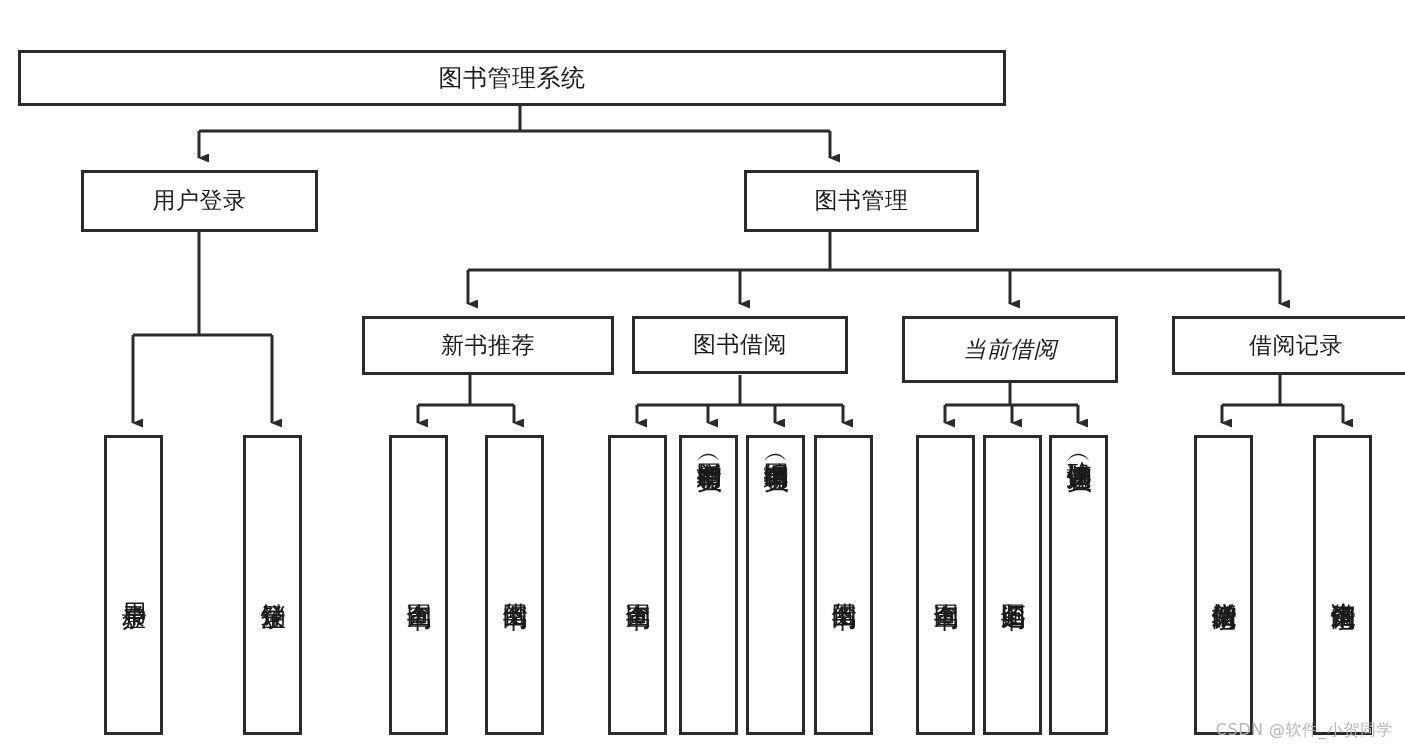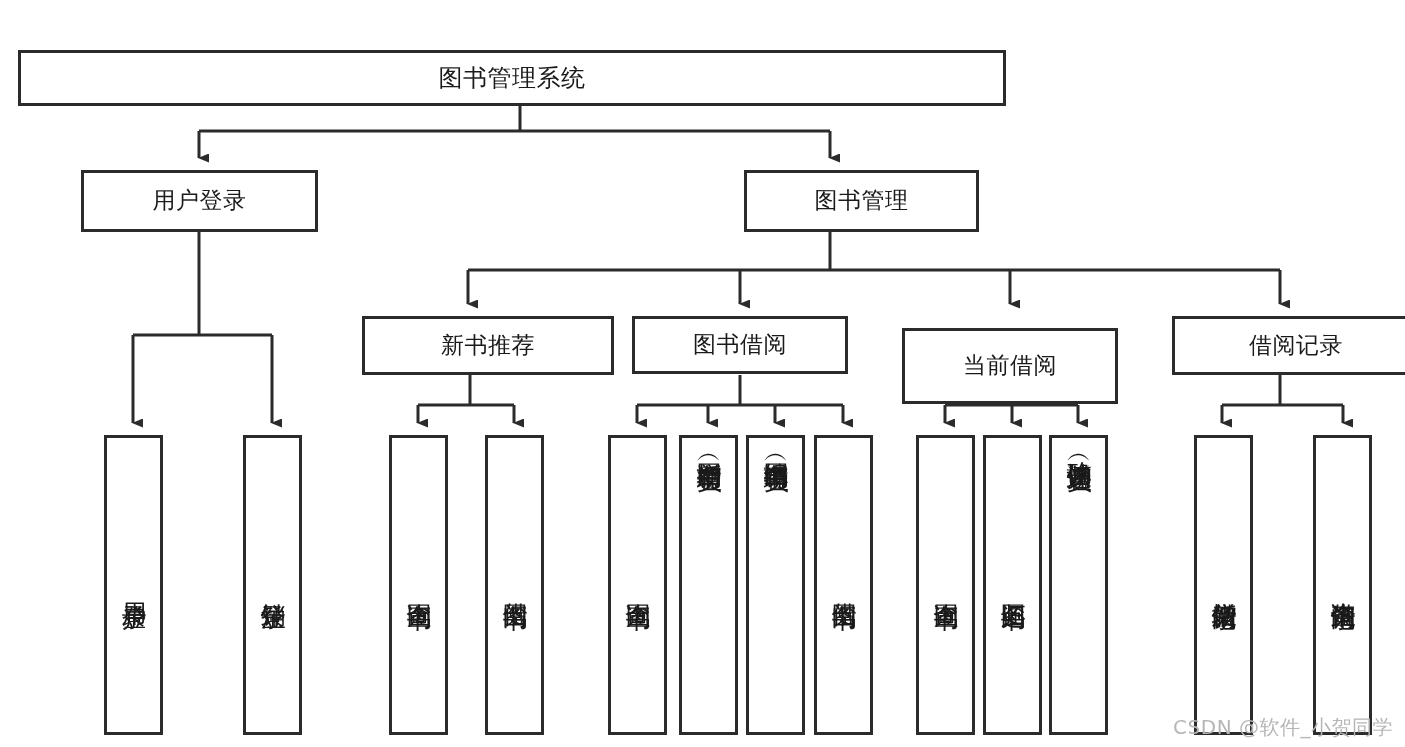--- a/index.html
+++ b/index.html
@@ -62,21 +62,21 @@
     white-space: nowrap;
   }
   .node-v.v-mid {
     align-items: center;
     padding-top: 0;
   }
   #watermark {
     position: absolute;
     right: 12px;
     bottom: 6px;
-    font-size: 20px;
+    font-size: 16px;
     color: #b6b6b6;
     white-space: nowrap;
     letter-spacing: 0.5px;
   }
 </style>
 </head>
 <body>
 
 <div id="diagram-root">
 
@@ -146,21 +146,21 @@
   </div>
 
   <div class="node node-h" style="left:362px; top:316px; width:252px; height:59px;">
     <span class="node-label">新书推荐</span>
   </div>
 
   <div class="node node-h" style="left:632px; top:316px; width:216px; height:58px;">
     <span class="node-label">图书借阅</span>
   </div>
 
-  <div class="node node-h" style="left:902px; top:328px; width:216px; height:76px;">
+  <div class="node node-h" style="left:902px; top:316px; width:216px; height:67px;font-style:italic;">
     <span class="node-label">当前借阅</span>
   </div>
 
   <div class="node node-h" style="left:1172px; top:316px; width:248px; height:59px;">
     <span class="node-label">借阅记录</span>
   </div>
 
   <div class="node node-v v-mid" style="left:104px; top:435px; width:59px; height:300px;">
     <span class="node-label">用户登录</span>
   </div>

